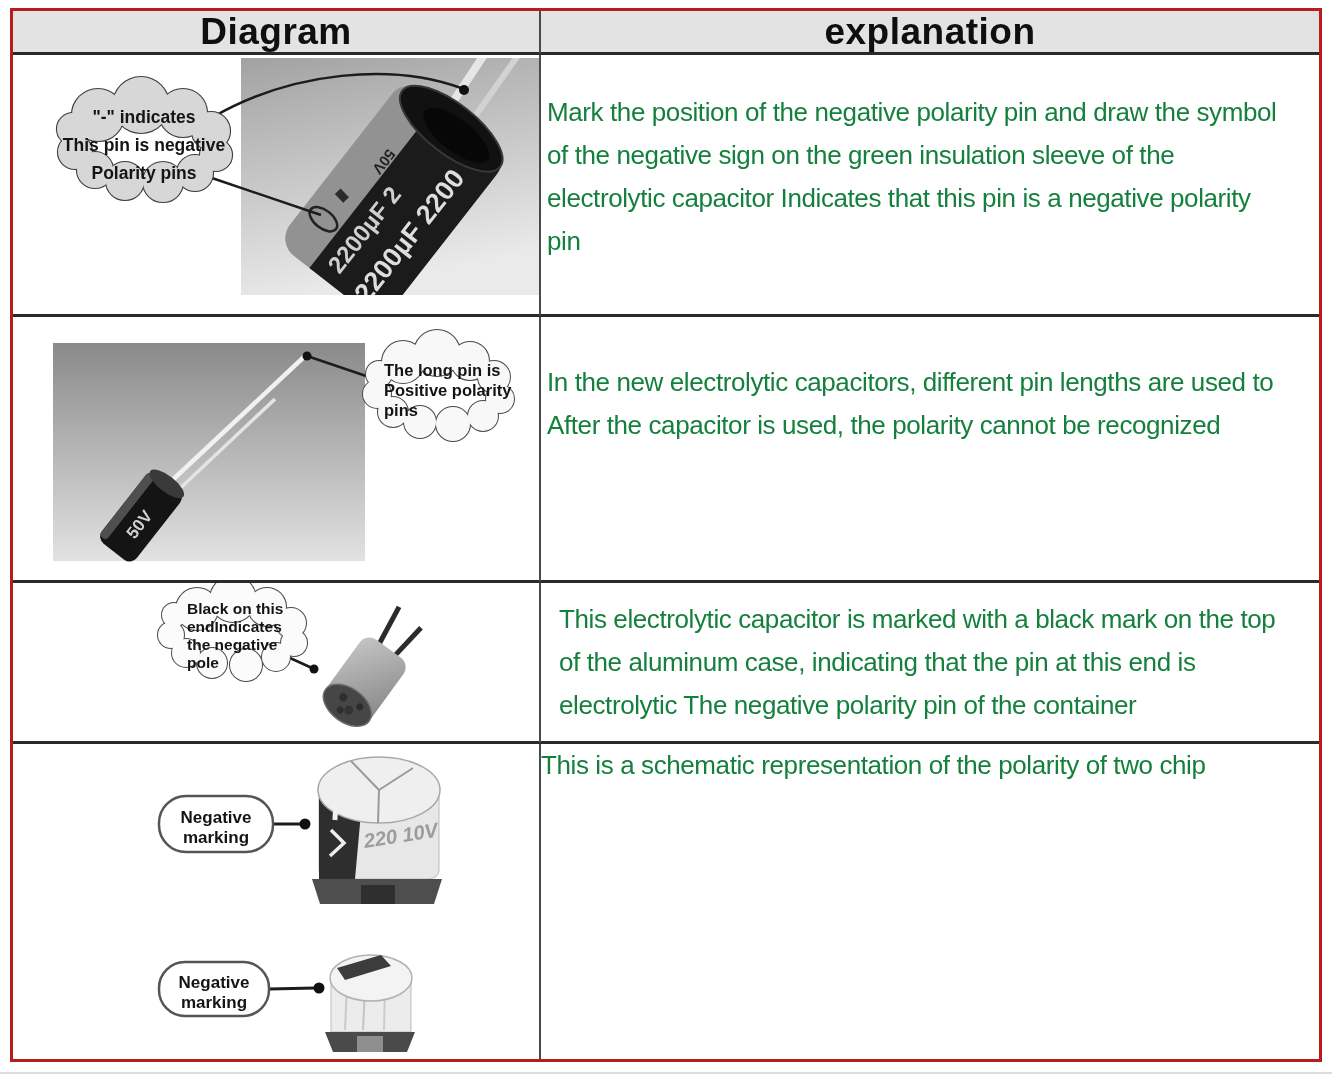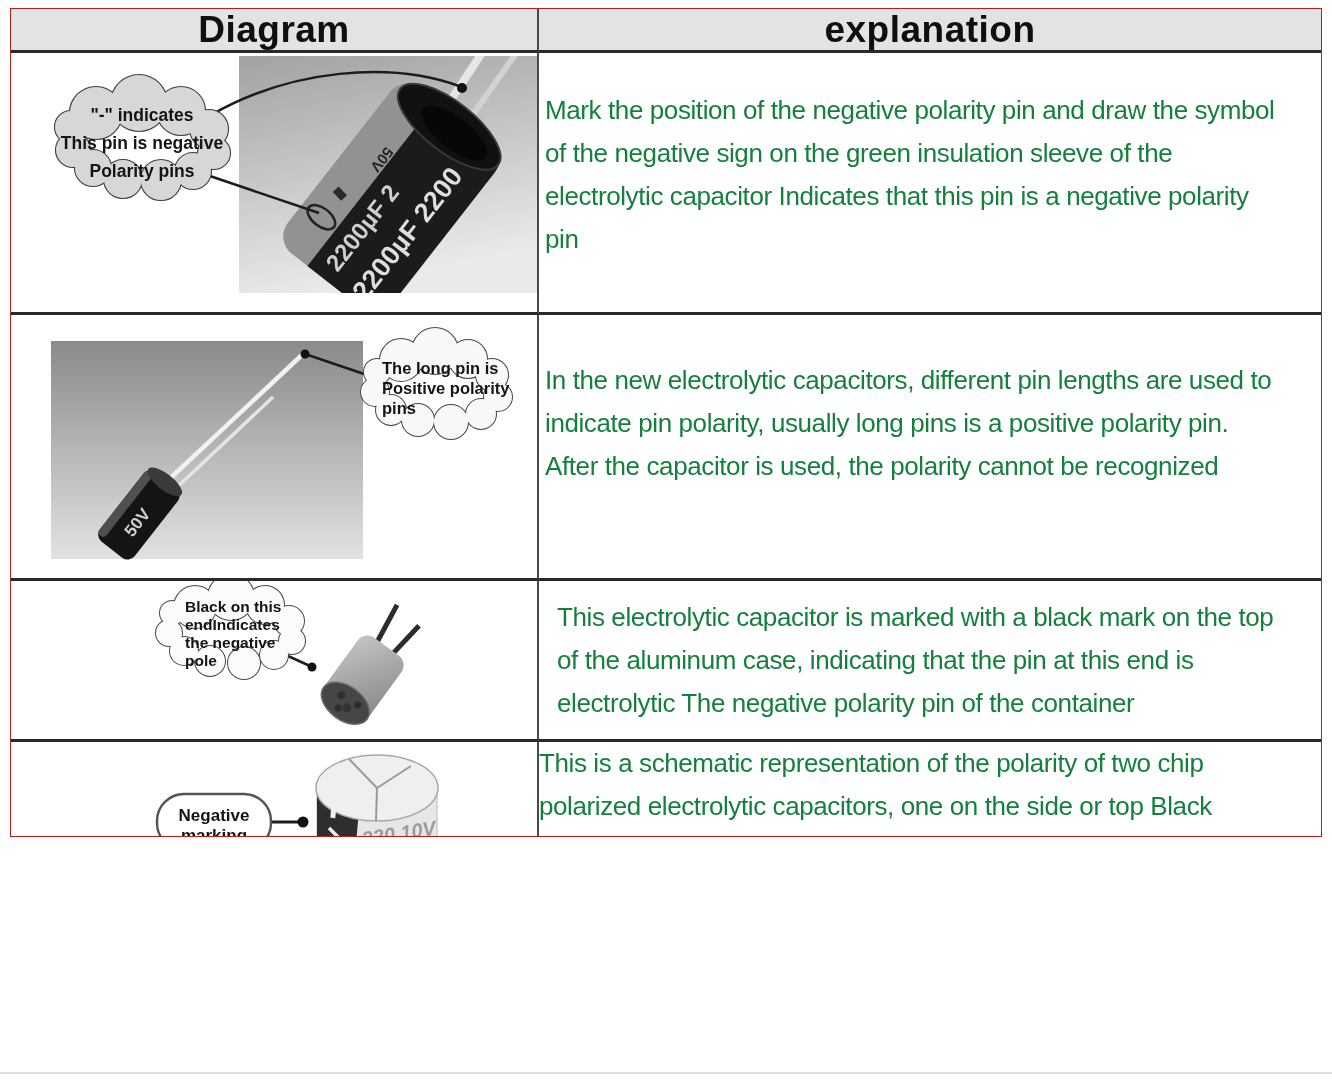--- a/index.html
+++ b/index.html
@@ -2,22 +2,22 @@
 <html><head>
 <meta charset="utf-8">
 <style>
   * { margin:0; padding:0; box-sizing:border-box; }
   body { background:#ffffff; }
   .page {
     position:relative; width:1332px; height:1080px; background:#ffffff;
     font-family:"Liberation Sans", sans-serif; overflow:hidden;
   }
   .tbl {
-    position:absolute; left:10px; top:8px; width:1312px; height:829px;
-    border:1px solid #b91c1c;
+    position:absolute; left:10px; top:8px; width:1312px; height:1054px;
+    border:3px solid #b91c1c;
     display:grid;
     grid-template-columns:528px 1fr;
     grid-template-rows:44px 262px 266px 161px 1fr;
   }
   .cell { border-bottom:3px solid #2a2a2a; overflow:hidden; position:relative; background:#fff; }
   .col1 { border-right:2px solid #4a4a4a; }
   .rlast { border-bottom:none; }
   .th {
     background:#e3e3e3; display:flex; align-items:center; justify-content:center;
     font-size:37px; font-weight:600; color:#0f0f0f; letter-spacing:0.5px;
@@ -164,21 +164,20 @@
           </g>
           <text x="371" y="59" font-size="16.5" class="cloud-text">The long pin is</text>
           <text x="371" y="79" font-size="16.5" class="cloud-text">Positive polarity</text>
           <text x="371" y="99" font-size="16.5" class="cloud-text">pins</text>
         </g>
       </svg>
     </div>
 
     <div class="cell text-cell pad-r2">
       <div class="tline">In the new electrolytic capacitors, different pin lengths are used to</div>
-      <div class="tline">indicate pin polarity, usually long pins is a positive polarity pin.</div>
       <div class="tline">After the capacitor is used, the polarity cannot be recognized</div>
     </div>
 
     <div class="cell col1">
       <svg width="528" height="158" viewBox="0 0 528 158">
         <defs>
           <linearGradient id="g3" x1="0" y1="0" x2="1" y2="1">
             <stop offset="0" stop-color="#c6c6c6"></stop>
               <stop offset="1" stop-color="#858585"></stop>
           </linearGradient>
@@ -273,18 +272,17 @@
         <g>
           <rect x="146" y="218" width="110" height="54" rx="26" fill="#ffffff" stroke="#555555" stroke-width="2.5"></rect>
           <text x="201" y="244" text-anchor="middle" font-size="17" class="cloud-text">Negative</text>
           <text x="201" y="264" text-anchor="middle" font-size="17" class="cloud-text">marking</text>
         </g>
       </svg>
     </div>
 
     <div class="cell text-cell pad-r4 rlast">
       <div class="tline">This is a schematic representation of the polarity of two chip</div>
-      <div class="tline">polarized electrolytic capacitors, one on the side or top Black</div>
     </div>
 
   </div>
   <div class="bottom-shadow"></div>
 </div>
 
 </body></html>

